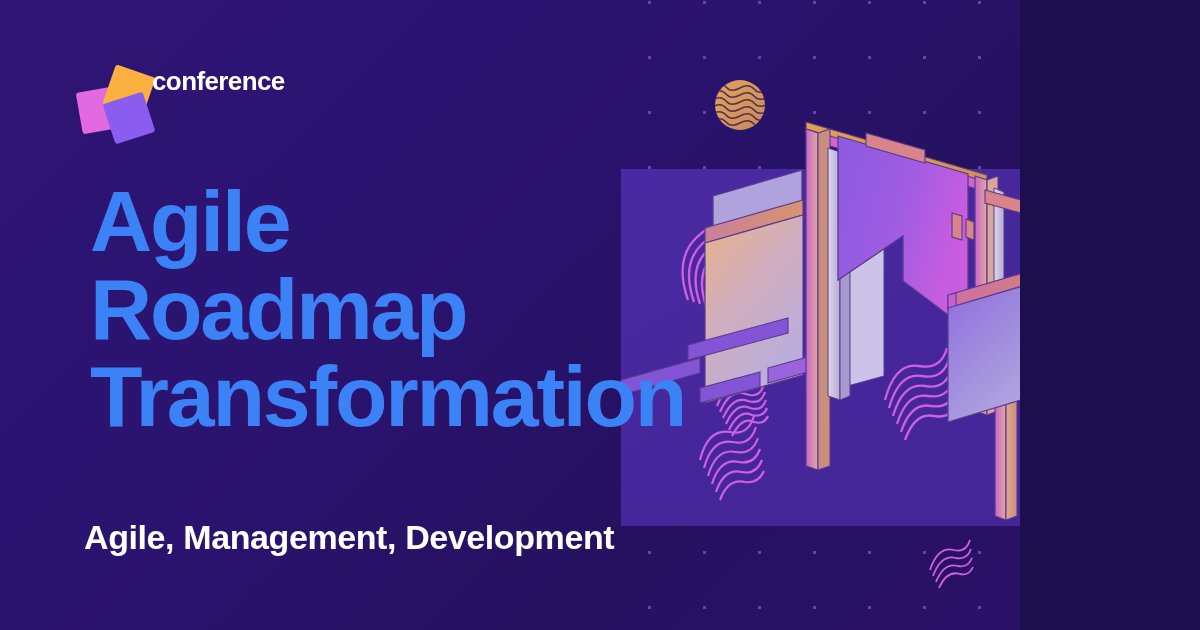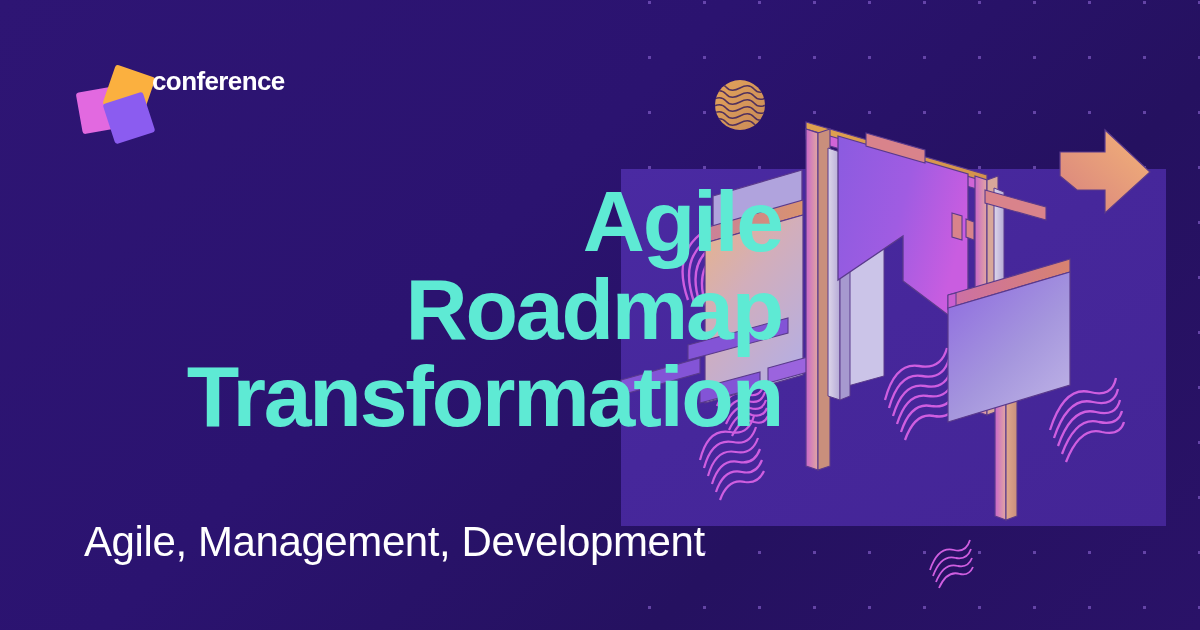--- a/index.html
+++ b/index.html
@@ -5,25 +5,24 @@
   html, body {
     margin: 0;
     padding: 0;
     background: #1d0f4e;
   }
   body {
     font-family: "Liberation Sans", sans-serif;
   }
   .canvas {
     position: relative;
-    width: 1200px;
+    width: 1020px;
     height: 630px;
     overflow: hidden;
     background: #2b1370;
-    text-align: right;
   }
   
   .bg-base {
     position: absolute;
     inset: 0;
     background: linear-gradient(135deg, #2e1574 0%, #2b1370 40%, #251160 70%, #2a1268 100%);
   }
   .bg-dots {
     position: absolute;
     left: 600px;
@@ -87,39 +86,39 @@
     color: #ffffff;
     font-size: 26px;
     font-weight: bold;
     line-height: 0.99;
     letter-spacing: -0.6px;
   }
 
   
   .headline {
     position: absolute;
-    left: 82px;
+    left: 90px;
     top: 178px;
     width: 700px;
-    color: #5eead4;
+    color: #3b82f6;
   }
   .headline .line {
     font-size: 86px;
     font-weight: bold;
     line-height: 1.02;
     letter-spacing: -2.2px;
     white-space: nowrap;
   }
   .subtitle {
     position: absolute;
     left: 84px;
     top: 518px;
     color: #ffffff;
-    font-size: 42px;
-    font-weight: normal;
+    font-size: 34px;
+    font-weight: bold;
     letter-spacing: -0.4px;
     white-space: nowrap;
   }
 
   
   .illo {
     position: absolute;
     left: 0;
     top: 0;
     width: 1200px;

